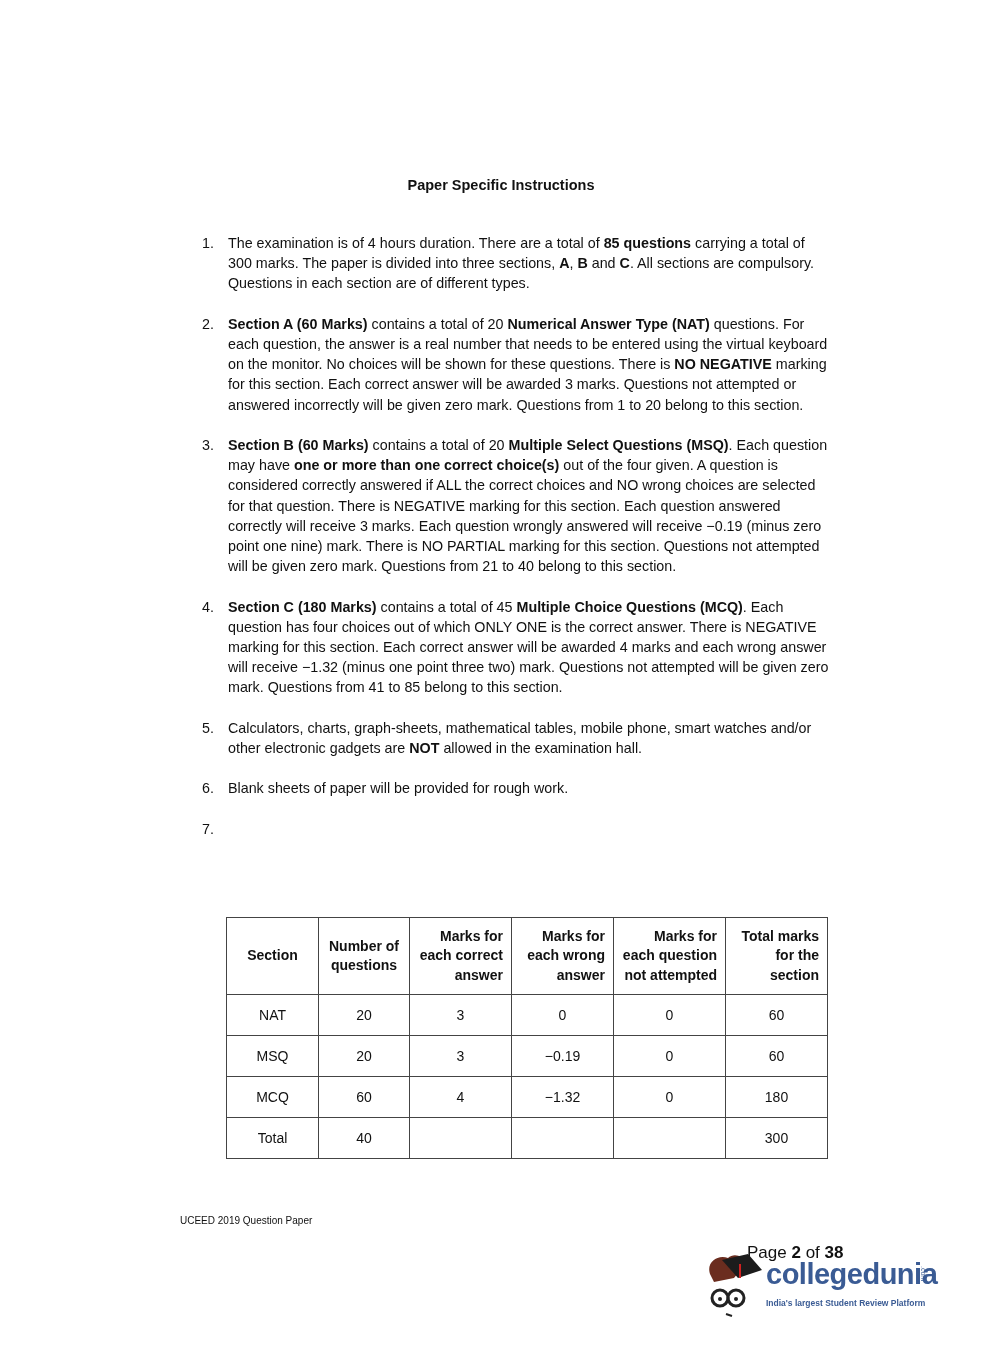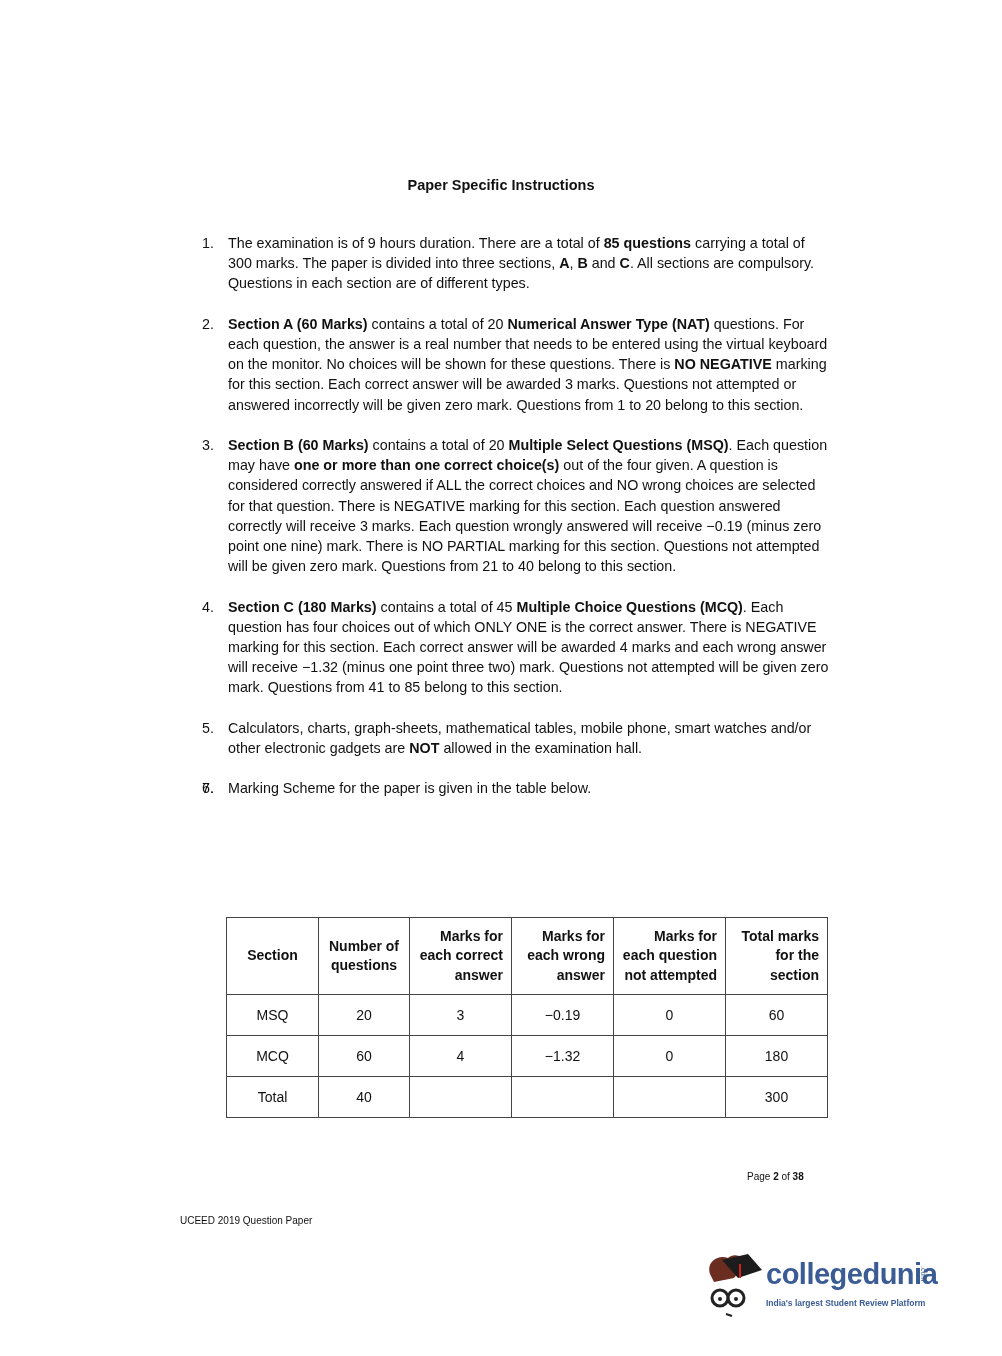--- a/index.html
+++ b/index.html
@@ -28,55 +28,63 @@
     }
     .marks-table th, .marks-table td {
       border: 1px solid #444444; padding: 0 8px;
     }
     .marks-table th { height: 76px; font-weight: bold; text-align: right; line-height: 19.5px; vertical-align: middle; }
     .marks-table th.center { text-align: center; }
     .marks-table td { height: 40px; text-align: center; }
     .col-0 { width: 75px; } .col-1 { width: 74px; } .col-2 { width: 85px; }
     .col-3 { width: 85px; } .col-4 { width: 95px; } .col-5 { width: 85px; }
     .footer-left { position: absolute; left: 180px; top: 1215px; font-size: 10px; }
-    .footer-right { position: absolute; left: 747px; top: 1171px; font-size: 10px; }
+    .footer-right { position: absolute; left: 747px; top: 1243px; font-size: 17px; }
     .footer-right b { font-weight: bold; }
     .logo { position: absolute; left: 704px; top: 1252px; width: 230px; height: 68px; }
     .logo-word { position: absolute; left: 62px; top: 6px; font-size: 29px; color: #3a5b94; font-weight: bold; letter-spacing: -0.5px; }
     .logo-com { position: absolute; left: 216px; top: 14px; font-size: 7px; color: #3a5b94; writing-mode: vertical-rl; }
     .logo-tag { position: absolute; left: 62px; top: 46px; font-size: 8.5px; color: #3a5b94; font-weight: bold; white-space: nowrap; text-align: center; }
     .logo-mascot { position: absolute; left: 0; top: 0; width: 62px; height: 68px; }
   </style>
 </head>
 <body>
 
 <div class="page-title">Paper Specific Instructions</div>
 
 <ol class="instructions" id="instr">
-    <li><span class="num">1.</span><span>The examination is of 9 hours duration. There are a total of </span><b>85 questions</b><span> carrying a total of 300 marks. The paper is divided into three sections, </span><b>A</b><span>, </span><b>B</b><span> and </span><b>C</b><span>. All sections are compulsory. Questions in each section are of different types.</span></li>
+    <li><span class="num">1.</span><span>The examination is of 4 hours duration. There are a total of </span><b>85 questions</b><span> carrying a total of 300 marks. The paper is divided into three sections, </span><b>A</b><span>, </span><b>B</b><span> and </span><b>C</b><span>. All sections are compulsory. Questions in each section are of different types.</span></li>
     <li><span class="num">2.</span><b>Section A (60 Marks)</b><span> contains a total of 20 </span><b>Numerical Answer Type (NAT)</b><span> questions. For each question, the answer is a real number that needs to be entered using the virtual keyboard on the monitor. No choices will be shown for these questions. There is </span><b>NO NEGATIVE</b><span> marking for this section. Each correct answer will be awarded 3 marks. Questions not attempted or answered incorrectly will be given zero mark. Questions from 1 to 20 belong to this section.</span></li>
     <li><span class="num">3.</span><b>Section B (60 Marks)</b><span> contains a total of 20 </span><b>Multiple Select Questions (MSQ)</b><span>. Each question may have </span><b>one or more than one correct choice(s)</b><span> out of the four given. A question is considered correctly answered if ALL the correct choices and NO wrong choices are selected for that question. There is NEGATIVE marking for this section. Each question answered correctly will receive 3 marks. Each question wrongly answered will receive −0.19 (minus zero point one nine) mark. There is NO PARTIAL marking for this section. Questions not attempted will be given zero mark. Questions from 21 to 40 belong to this section.</span></li>
     <li><span class="num">4.</span><b>Section C (180 Marks)</b><span> contains a total of 45 </span><b>Multiple Choice Questions (MCQ)</b><span>. Each question has four choices out of which ONLY ONE is the correct answer. There is NEGATIVE marking for this section. Each correct answer will be awarded 4 marks and each wrong answer will receive −1.32 (minus one point three two) mark. Questions not attempted will be given zero mark. Questions from 41 to 85 belong to this section.</span></li>
     <li><span class="num">5.</span><span>Calculators, charts, graph-sheets, mathematical tables, mobile phone, smart watches and/or other electronic gadgets are </span><b>NOT</b><span> allowed in the examination hall.</span></li>
-    <li><span class="num">6.</span></li>
-    <li><span class="num">7.</span><span>Marking Scheme for the paper is given in the table below.</span></li>
+    <li><span class="num">6.</span><span>Blank sheets of paper will be provided for rough work.</span></li>
+    <li><span class="num">7.</span></li>
   </ol>
 
 <table class="marks-table">
   <thead>
     <tr>
       <th class="col-0 center">Section</th>
       <th class="col-1 center">Number of questions</th>
       <th class="col-2">Marks for each correct answer</th>
       <th class="col-3">Marks for each wrong answer</th>
       <th class="col-4">Marks for each question not attempted</th>
       <th class="col-5">Total marks for the section</th>
     </tr>
   </thead>
   <tbody>
+    <tr>
+      <td>NAT</td>
+      <td>20</td>
+      <td>3</td>
+      <td>0</td>
+      <td>0</td>
+      <td>60</td>
+    </tr>
     <tr>
       <td>MSQ</td>
       <td>20</td>
       <td>3</td>
       <td>−0.19</td>
       <td>0</td>
       <td>60</td>
     </tr>
     <tr>
       <td>MCQ</td>

